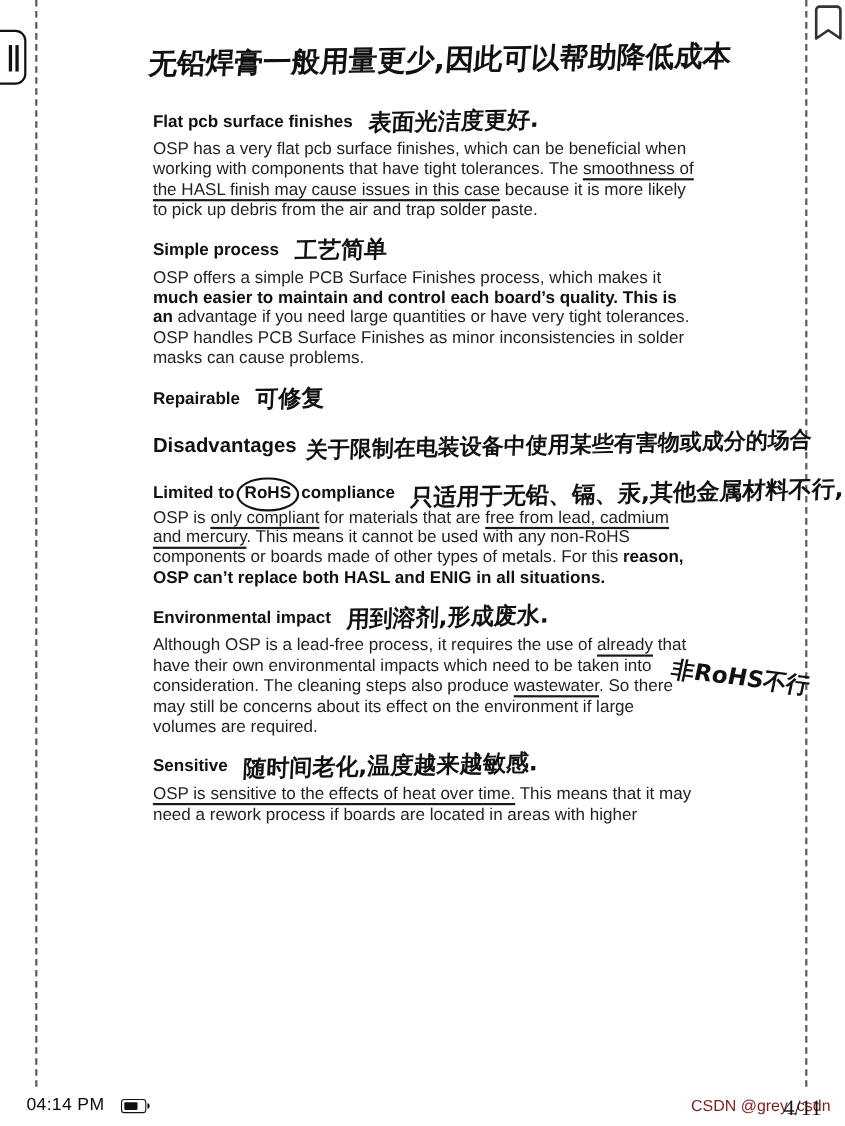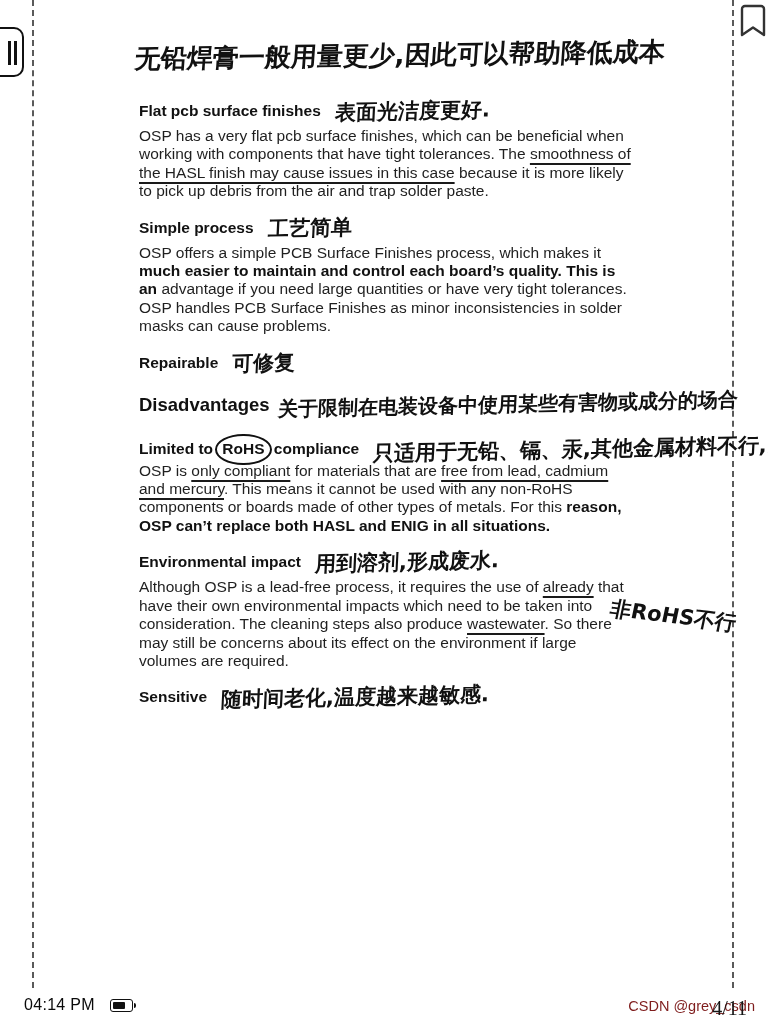--- a/index.html
+++ b/index.html
@@ -121,20 +121,21 @@
 
     <h2 class="big"><span>Disadvantages</span><span class="hw">关于限制在电装设备中使用某些有害物或成分的场合</span></h2>
 
     <h3><span>Limited to </span><span class="circled">RoHS</span><span> compliance</span><span class="hw">只适用于无铅、镉、汞,其他金属材料不行,以及</span></h3>
     <p><span>OSP is </span><span class="u">only compliant</span><span> for materials that are </span><span class="u">free from lead, cadmium and mercury</span><span>. This means it cannot be used with any non-RoHS components or boards made of other types of metals. For this </span><span class="b">reason, OSP can’t replace both HASL and ENIG in all situations.</span></p>
 
     <h3><span>Environmental impact</span><span class="hw">用到溶剂,形成废水.</span></h3>
     <p><span>Although OSP is a lead-free process, it requires the use of </span><span class="u">already</span><span> that have their own environmental impacts which need to be taken into consideration. The cleaning steps also produce </span><span class="u">wastewater</span><span>. So there may still be concerns about its effect on the environment if large volumes are required.</span></p>
 
     <h3><span>Sensitive</span><span class="hw">随时间老化,温度越来越敏感.</span></h3>
+    <p><span class="u">OSP is sensitive to the effects of heat over time.</span><span> This means that it may need a rework process if boards are located in areas with higher</span></p>
 
   </div>
 
   <div class="side-note">非RoHS不行</div>
 
   <div class="statusbar">
     <span class="time">04:14 PM</span>
     <span class="battery">
       <span class="fill"></span>
       <span class="nub"></span>

